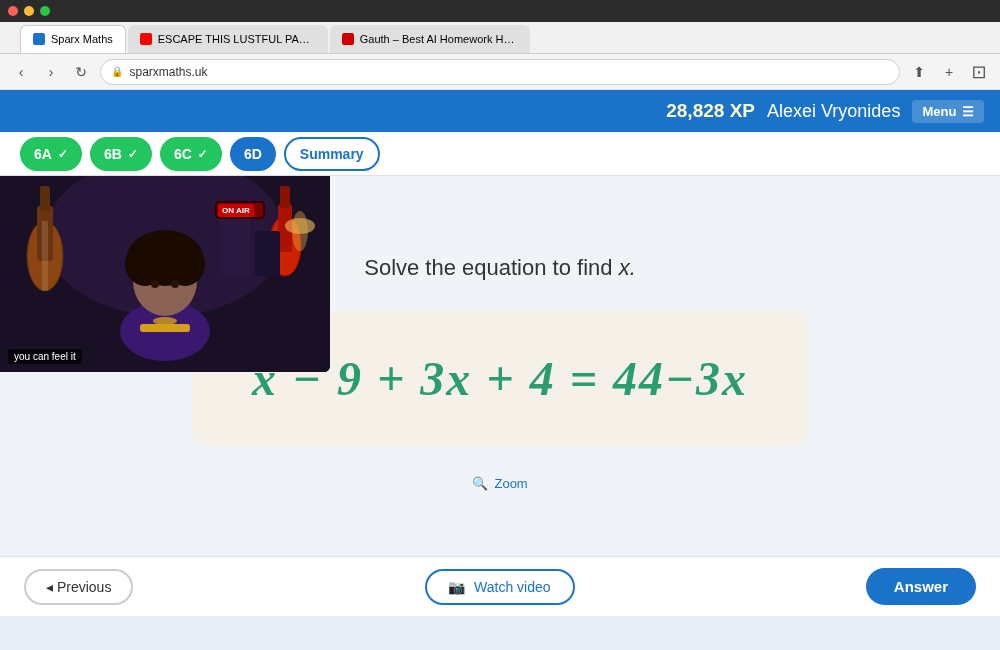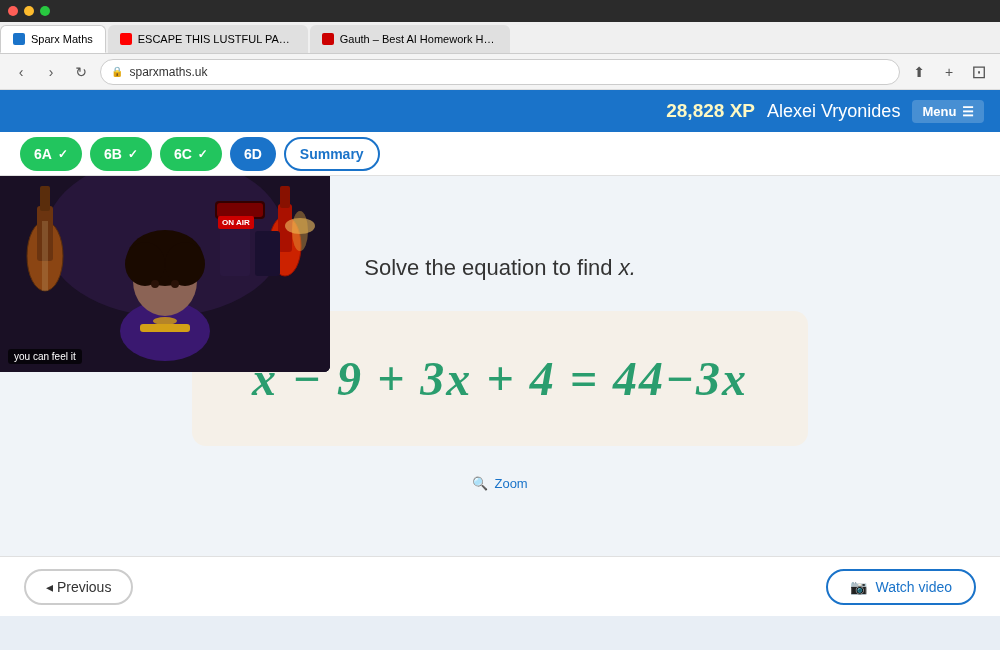--- a/index.html
+++ b/index.html
@@ -67,21 +67,21 @@
       color: #555;
       font-size: 14px;
     }
 
     
     .browser-tabs {
       background: #f0f0f0;
       height: 32px;
       display: flex;
       align-items: flex-end;
-      padding: 0 0;
+      padding: 0 20px;
       gap: 2px;
       border-bottom: 1px solid #ccc;
     }
 
     .tab {
       height: 28px;
       padding: 0 12px;
       border-radius: 6px 6px 0 0;
       display: flex;
       align-items: center;
@@ -335,21 +335,20 @@
     .on-air-sign {
       position: absolute;
       top: 8px;
       left: 220px;
       background: #cc0000;
       color: #fff;
       font-size: 9px;
       font-weight: 900;
       padding: 2px 5px;
       border-radius: 3px;
-      margin-top: 12px;
     }
 
     .video-caption {
       position: absolute;
       bottom: 8px;
       left: 8px;
       background: rgba(0,0,0,0.7);
       color: #fff;
       font-size: 10px;
       padding: 2px 6px;
@@ -545,13 +544,16 @@
 </div>
 
 <div class="bottom-bar">
   <button class="prev-btn">
     <span>◂ Previous</span>
   </button>
   <button class="watch-btn">
     <span>📷</span>
     <span>Watch video</span>
   </button>
+  <button class="answer-btn">
+    <span>Answer</span>
+  </button>
 </div>
 
 </body></html>

